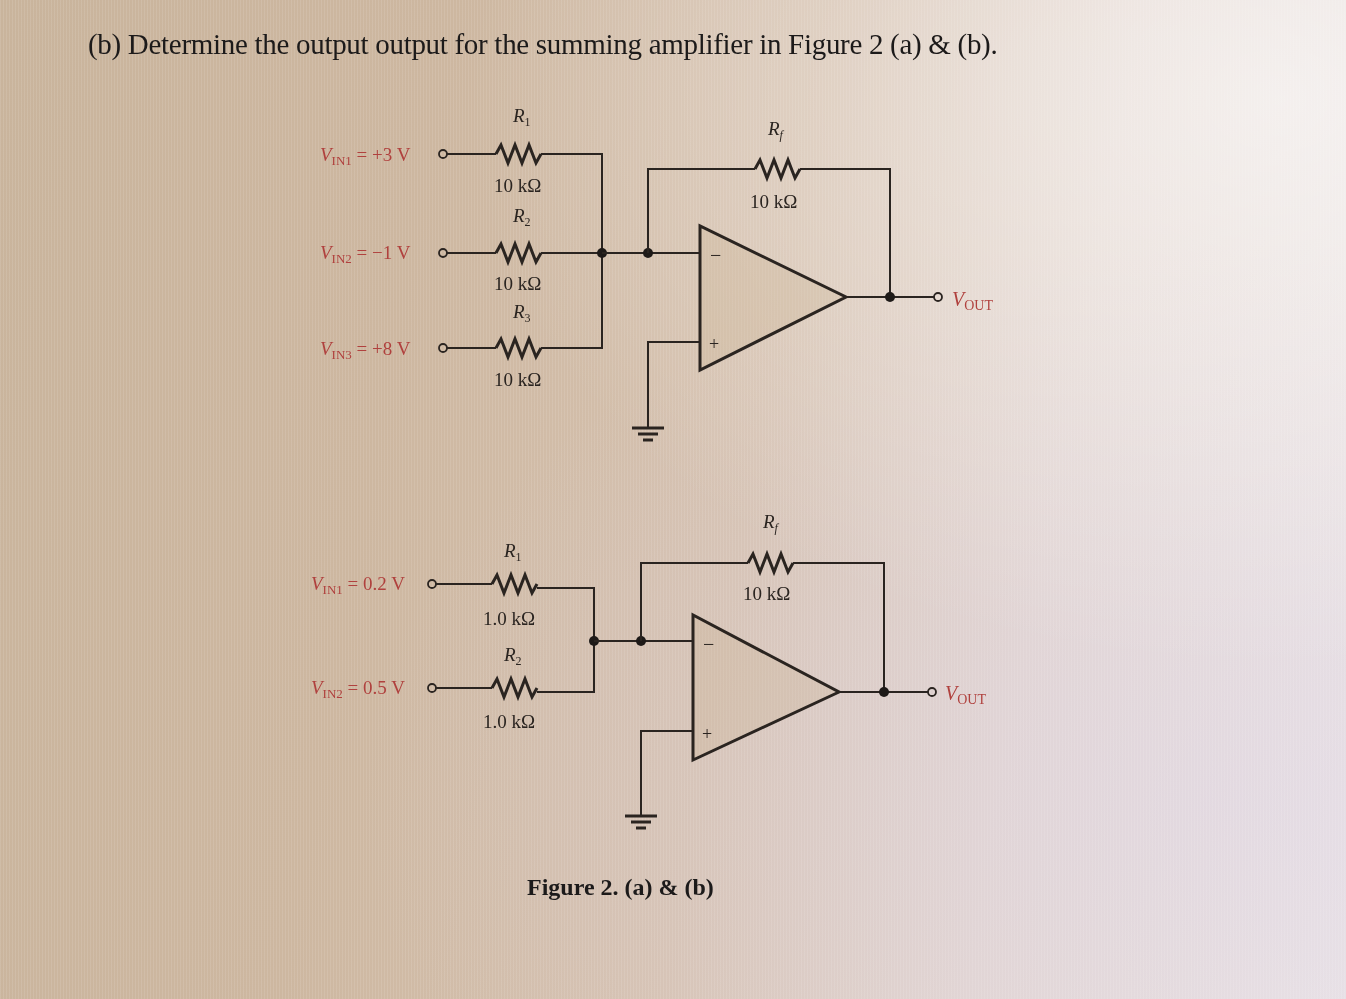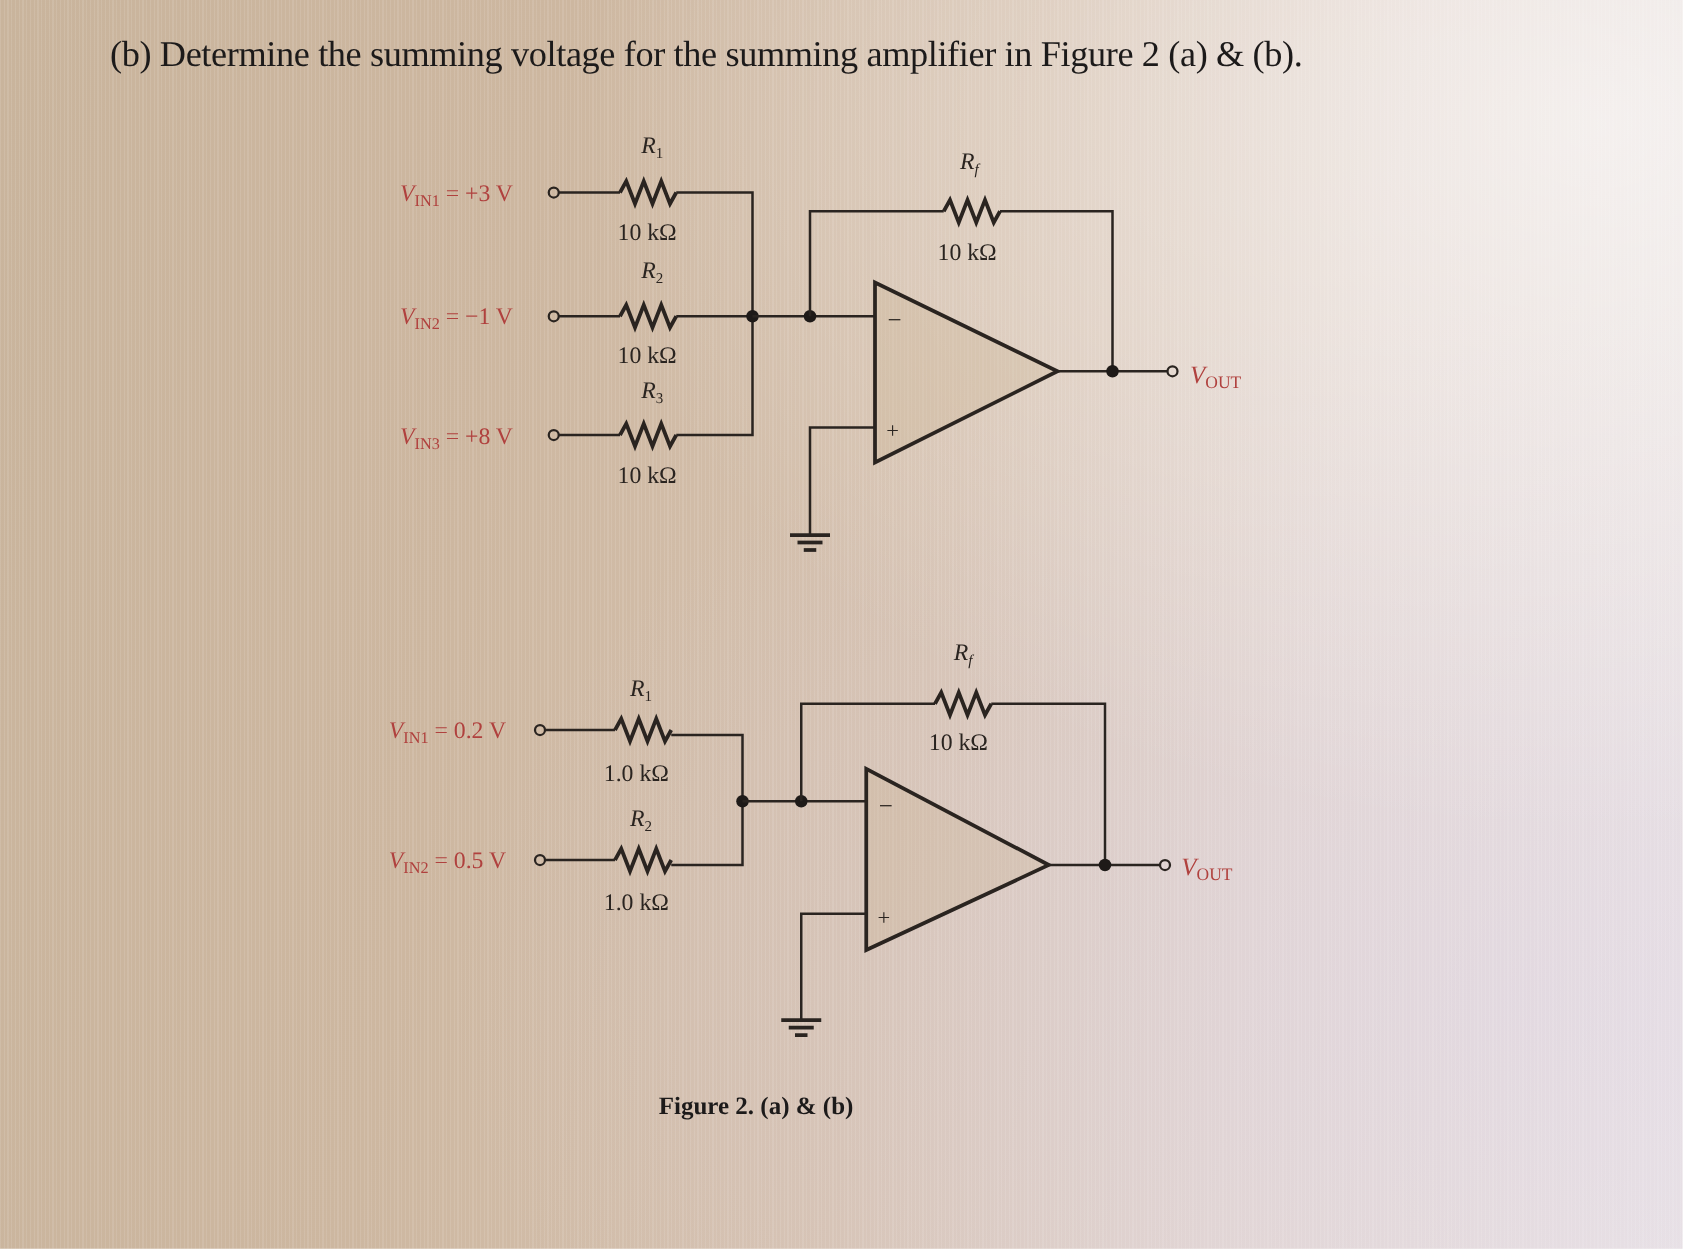--- a/index.html
+++ b/index.html
@@ -21,29 +21,29 @@
     white-space: nowrap;
   }
   .question b { font-weight: normal; }
   svg.circuit { position: absolute; left: 0; top: 0; }
   .wire { stroke: #2a2420; stroke-width: 2; fill: none; }
   .thick { stroke: #2a2420; stroke-width: 3; fill: none; }
   .lbl { font-family: "Liberation Serif", serif; fill: #2a2420; }
   .vin { font-family: "Liberation Serif", serif; fill: #b0413e; }
   .caption {
     position: absolute; left: 527px; top: 874px;
-    font-size: 20px; font-weight: bold; color: #1c1a1a; white-space: nowrap;
+    font-size: 24px; font-weight: bold; color: #1c1a1a; white-space: nowrap;
   }
 </style>
 </head>
 <body>
 
 <div class="screen-texture"></div>
 
-<div class="question"><span>(b) Determine the summing voltage for the summing amplifier in </span><b>Figure 2 (a) &amp; (b)</b><span>.</span></div>
+<div class="question"><span>(b) Determine the output output for the summing amplifier in </span><b>Figure 2 (a) &amp; (b)</b><span>.</span></div>
 
 <svg class="circuit" width="1346" height="999" viewBox="0 0 1346 999">
 
   <g>
 
     <g>
       <text class="vin" x="320" y="161" font-size="19" font-style="italic"><tspan>V</tspan><tspan font-size="13" dy="4" font-style="normal">IN1</tspan><tspan dy="-4" font-style="normal"> = +3 V</tspan></text>
       <circle cx="443" cy="154" r="4" fill="none" stroke="#2a2420" stroke-width="1.8"></circle>
       <line class="wire" x1="447" y1="154" x2="496" y2="154"></line>
       <polyline class="thick" points="496,154 501,145 508,163 515,145 522,163 529,145 536,163 541,154"></polyline>

